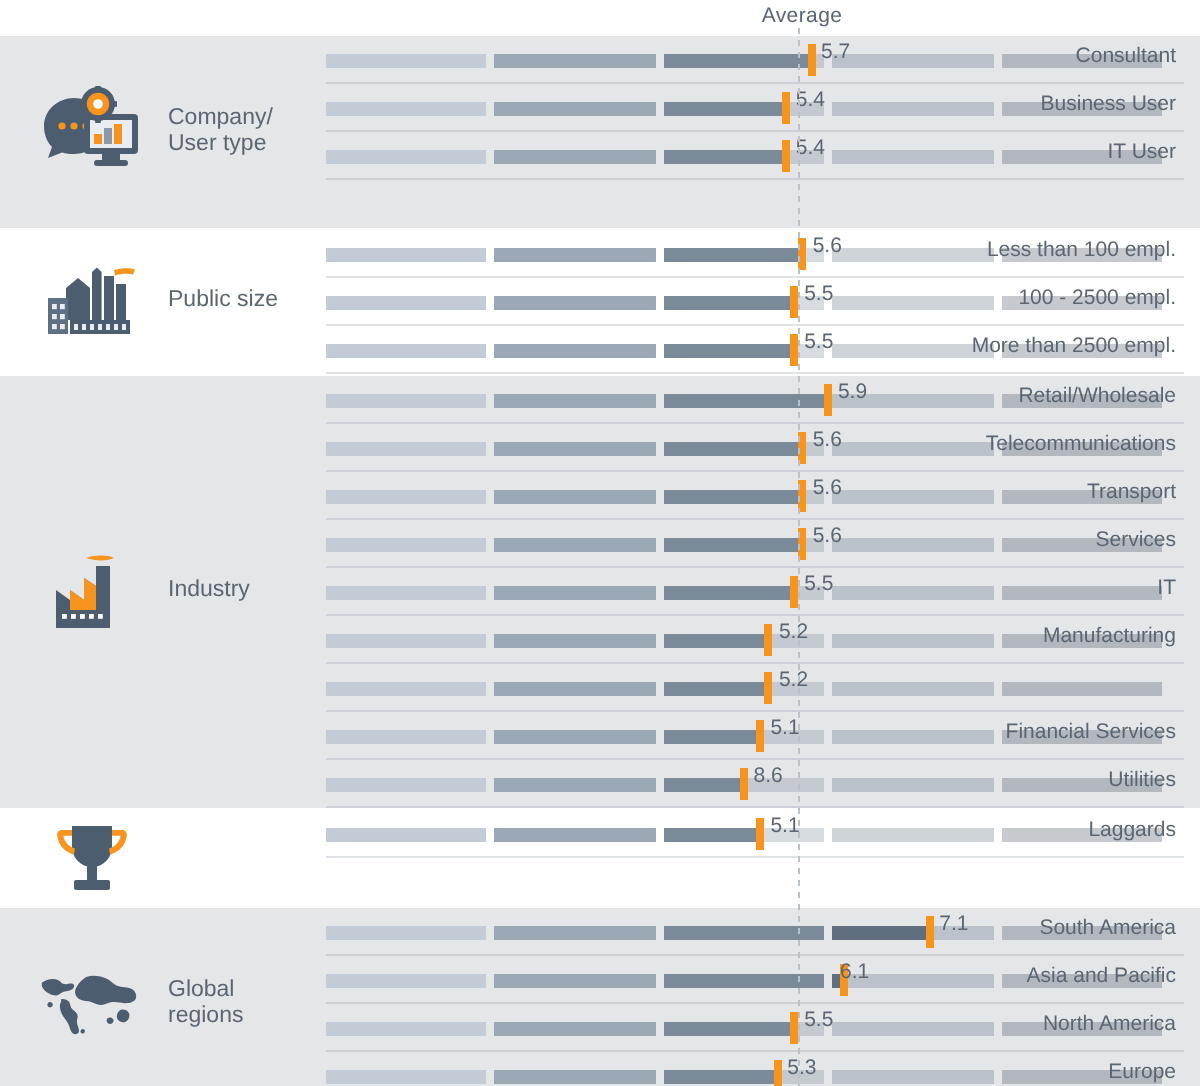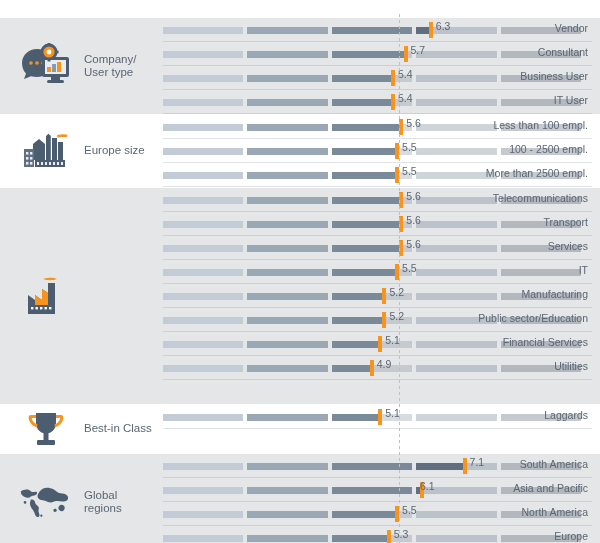--- a/index.html
+++ b/index.html
@@ -61,20 +61,23 @@
     background:repeating-linear-gradient(to bottom,#b9c1c9 0 3px,transparent 3px 6px);
     z-index:5;pointer-events:none;
   }
   svg{display:block;}
 </style>
 </head>
 <body>
 
 <div class="chart">
 
+  <div class="header">
+    <div class="avg-label">Average</div>
+  </div>
 
   <div class="groups" id="groups">
       <div class="group alt" style="height: 96px;">
         <div class="grp-icon">
           <svg width="52" height="46" viewBox="0 0 52 46">
     <path d="M2 20c0-8 7-14 15-14s15 6 15 14-7 14-15 14c-2 0-4-.3-6-.8L4 36l2-5.5C3.5 28 2 24.3 2 20z" fill="#4d5d70"></path>
     <circle cx="11" cy="20" r="1.8" fill="#f7941e"></circle>
             <circle cx="17" cy="20" r="1.8" fill="#f7941e"></circle>
             <circle cx="23" cy="20" r="1.8" fill="#f7941e"></circle>
     <rect x="22" y="14" width="27" height="20" rx="2" fill="#4d5d70"></rect>
@@ -90,37 +93,20 @@
     <g fill="#4d5d70">
               <rect x="27.6" y="-0.5" width="2.8" height="3.4"></rect>
               <rect x="27.6" y="15.1" width="2.8" height="3.4"></rect>
               <rect x="19.5" y="7.6" width="3.4" height="2.8"></rect>
               <rect x="35.1" y="7.6" width="3.4" height="2.8"></rect>
             </g>
   </svg>
         </div>
         <div class="grp-title">Company/ User type</div>
         <div class="rows">
-          <div class="row">
-            <div class="band" style="left: 3px; width: 80.4px; background: rgb(195, 204, 214); opacity: 0.3;"></div>
-            <div class="band" style="left: 87.4px; width: 80.4px; background: rgb(154, 167, 180); opacity: 0.3;"></div>
-            <div class="band" style="left: 171.8px; width: 80.4px; background: rgb(123, 138, 153); opacity: 0.3;"></div>
-            <div class="band" style="left: 256.2px; width: 80.4px; background: rgb(95, 111, 128); opacity: 0.3;"></div>
-            <div class="band" style="left: 340.6px; width: 80.4px; background: rgb(65, 79, 95); opacity: 0.3;"></div>
-            <div class="valbar" style="left: 3px; width: 265.86px;">
-              <div class="seg" style="left: 0px; width: 80.4px; background: rgb(195, 204, 214);"></div>
-              <div class="seg" style="left: 84.4px; width: 80.4px; background: rgb(154, 167, 180);"></div>
-              <div class="seg" style="left: 168.8px; width: 80.4px; background: rgb(123, 138, 153);"></div>
-              <div class="seg" style="left: 253.2px; width: 80.4px; background: rgb(95, 111, 128);"></div>
-            </div>
-            <div class="marker" style="left: 268.86px; background: rgb(247, 148, 30);"></div>
-            <div class="vlabel" style="left: 275.86px;">6.3</div>
-            <div class="rlabel">Vendor</div>
-            <div class="rowline"></div>
-          </div>
           <div class="row">
             <div class="band" style="left: 3px; width: 80.4px; background: rgb(195, 204, 214); opacity: 0.3;"></div>
             <div class="band" style="left: 87.4px; width: 80.4px; background: rgb(154, 167, 180); opacity: 0.3;"></div>
             <div class="band" style="left: 171.8px; width: 80.4px; background: rgb(123, 138, 153); opacity: 0.3;"></div>
             <div class="band" style="left: 256.2px; width: 80.4px; background: rgb(95, 111, 128); opacity: 0.3;"></div>
             <div class="band" style="left: 340.6px; width: 80.4px; background: rgb(65, 79, 95); opacity: 0.3;"></div>
             <div class="valbar" style="left: 3px; width: 240.54px;">
               <div class="seg" style="left: 0px; width: 80.4px; background: rgb(195, 204, 214);"></div>
               <div class="seg" style="left: 84.4px; width: 80.4px; background: rgb(154, 167, 180);"></div>
               <div class="seg" style="left: 168.8px; width: 80.4px; background: rgb(123, 138, 153);"></div>
@@ -188,21 +174,21 @@
       <rect x="17" y="32" width="2" height="3"></rect>
               <rect x="21" y="32" width="2" height="3"></rect>
       <rect x="25" y="32" width="2" height="3"></rect>
               <rect x="29" y="32" width="2" height="3"></rect>
       <rect x="33" y="32" width="2" height="3"></rect>
               <rect x="37" y="32" width="2" height="3"></rect>
       <rect x="41" y="32" width="2" height="3"></rect>
     </g>
   </svg>
         </div>
-        <div class="grp-title">Europe size</div>
+        <div class="grp-title">Public size</div>
         <div class="rows">
           <div class="row">
             <div class="band" style="left: 3px; width: 80.4px; background: rgb(195, 204, 214); opacity: 0.3;"></div>
             <div class="band" style="left: 87.4px; width: 80.4px; background: rgb(154, 167, 180); opacity: 0.3;"></div>
             <div class="band" style="left: 171.8px; width: 80.4px; background: rgb(123, 138, 153); opacity: 0.3;"></div>
             <div class="band" style="left: 256.2px; width: 80.4px; background: rgb(95, 111, 128); opacity: 0.3;"></div>
             <div class="band" style="left: 340.6px; width: 80.4px; background: rgb(65, 79, 95); opacity: 0.3;"></div>
             <div class="valbar" style="left: 3px; width: 236.32px;">
               <div class="seg" style="left: 0px; width: 80.4px; background: rgb(195, 204, 214);"></div>
               <div class="seg" style="left: 84.4px; width: 80.4px; background: rgb(154, 167, 180);"></div>
@@ -258,21 +244,38 @@
     <rect x="4" y="32" width="27" height="9" fill="#4d5d70"></rect>
     <g fill="#ffffff">
       <rect x="7" y="34" width="2.4" height="2.4"></rect>
               <rect x="11.5" y="34" width="2.4" height="2.4"></rect>
       <rect x="16" y="34" width="2.4" height="2.4"></rect>
               <rect x="20.5" y="34" width="2.4" height="2.4"></rect>
       <rect x="25" y="34" width="2.4" height="2.4"></rect>
     </g>
   </svg>
         </div>
+        <div class="grp-title">Industry</div>
         <div class="rows">
+          <div class="row">
+            <div class="band" style="left: 3px; width: 80.4px; background: rgb(195, 204, 214); opacity: 0.3;"></div>
+            <div class="band" style="left: 87.4px; width: 80.4px; background: rgb(154, 167, 180); opacity: 0.3;"></div>
+            <div class="band" style="left: 171.8px; width: 80.4px; background: rgb(123, 138, 153); opacity: 0.3;"></div>
+            <div class="band" style="left: 256.2px; width: 80.4px; background: rgb(95, 111, 128); opacity: 0.3;"></div>
+            <div class="band" style="left: 340.6px; width: 80.4px; background: rgb(65, 79, 95); opacity: 0.3;"></div>
+            <div class="valbar" style="left: 3px; width: 248.98px;">
+              <div class="seg" style="left: 0px; width: 80.4px; background: rgb(195, 204, 214);"></div>
+              <div class="seg" style="left: 84.4px; width: 80.4px; background: rgb(154, 167, 180);"></div>
+              <div class="seg" style="left: 168.8px; width: 80.4px; background: rgb(123, 138, 153);"></div>
+            </div>
+            <div class="marker" style="left: 251.98px; background: rgb(247, 148, 30);"></div>
+            <div class="vlabel" style="left: 258.98px;">5.9</div>
+            <div class="rlabel">Retail/Wholesale</div>
+            <div class="rowline"></div>
+          </div>
           <div class="row">
             <div class="band" style="left: 3px; width: 80.4px; background: rgb(195, 204, 214); opacity: 0.3;"></div>
             <div class="band" style="left: 87.4px; width: 80.4px; background: rgb(154, 167, 180); opacity: 0.3;"></div>
             <div class="band" style="left: 171.8px; width: 80.4px; background: rgb(123, 138, 153); opacity: 0.3;"></div>
             <div class="band" style="left: 256.2px; width: 80.4px; background: rgb(95, 111, 128); opacity: 0.3;"></div>
             <div class="band" style="left: 340.6px; width: 80.4px; background: rgb(65, 79, 95); opacity: 0.3;"></div>
             <div class="valbar" style="left: 3px; width: 236.32px;">
               <div class="seg" style="left: 0px; width: 80.4px; background: rgb(195, 204, 214);"></div>
               <div class="seg" style="left: 84.4px; width: 80.4px; background: rgb(154, 167, 180);"></div>
               <div class="seg" style="left: 168.8px; width: 80.4px; background: rgb(123, 138, 153);"></div>
@@ -352,21 +355,20 @@
             <div class="band" style="left: 171.8px; width: 80.4px; background: rgb(123, 138, 153); opacity: 0.3;"></div>
             <div class="band" style="left: 256.2px; width: 80.4px; background: rgb(95, 111, 128); opacity: 0.3;"></div>
             <div class="band" style="left: 340.6px; width: 80.4px; background: rgb(65, 79, 95); opacity: 0.3;"></div>
             <div class="valbar" style="left: 3px; width: 219.44px;">
               <div class="seg" style="left: 0px; width: 80.4px; background: rgb(195, 204, 214);"></div>
               <div class="seg" style="left: 84.4px; width: 80.4px; background: rgb(154, 167, 180);"></div>
               <div class="seg" style="left: 168.8px; width: 80.4px; background: rgb(123, 138, 153);"></div>
             </div>
             <div class="marker" style="left: 222.44px; background: rgb(247, 148, 30);"></div>
             <div class="vlabel" style="left: 229.44px;">5.2</div>
-            <div class="rlabel">Public sector/Education</div>
             <div class="rowline"></div>
           </div>
           <div class="row">
             <div class="band" style="left: 3px; width: 80.4px; background: rgb(195, 204, 214); opacity: 0.3;"></div>
             <div class="band" style="left: 87.4px; width: 80.4px; background: rgb(154, 167, 180); opacity: 0.3;"></div>
             <div class="band" style="left: 171.8px; width: 80.4px; background: rgb(123, 138, 153); opacity: 0.3;"></div>
             <div class="band" style="left: 256.2px; width: 80.4px; background: rgb(95, 111, 128); opacity: 0.3;"></div>
             <div class="band" style="left: 340.6px; width: 80.4px; background: rgb(65, 79, 95); opacity: 0.3;"></div>
             <div class="valbar" style="left: 3px; width: 215.22px;">
               <div class="seg" style="left: 0px; width: 80.4px; background: rgb(195, 204, 214);"></div>
@@ -383,38 +385,37 @@
             <div class="band" style="left: 87.4px; width: 80.4px; background: rgb(154, 167, 180); opacity: 0.3;"></div>
             <div class="band" style="left: 171.8px; width: 80.4px; background: rgb(123, 138, 153); opacity: 0.3;"></div>
             <div class="band" style="left: 256.2px; width: 80.4px; background: rgb(95, 111, 128); opacity: 0.3;"></div>
             <div class="band" style="left: 340.6px; width: 80.4px; background: rgb(65, 79, 95); opacity: 0.3;"></div>
             <div class="valbar" style="left: 3px; width: 206.78px;">
               <div class="seg" style="left: 0px; width: 80.4px; background: rgb(195, 204, 214);"></div>
               <div class="seg" style="left: 84.4px; width: 80.4px; background: rgb(154, 167, 180);"></div>
               <div class="seg" style="left: 168.8px; width: 80.4px; background: rgb(123, 138, 153);"></div>
             </div>
             <div class="marker" style="left: 209.78px; background: rgb(247, 148, 30);"></div>
-            <div class="vlabel" style="left: 216.78px;">4.9</div>
+            <div class="vlabel" style="left: 216.78px;">8.6</div>
             <div class="rlabel">Utilities</div>
             <div class="rowline"></div>
           </div>
         </div>
       </div>
       <div style="height: 1px; background: rgb(255, 255, 255);"></div>
       <div class="group plain" style="height: 48px;">
         <div class="grp-icon">
           <svg width="44" height="40" viewBox="0 0 44 40">
     <path d="M12 4h20v10c0 6-4.4 10.5-10 10.5S12 20 12 14z" fill="#4d5d70"></path>
     <path d="M12 6H7c-1.6 0-2.6 1.2-2.4 2.8.6 5 4.1 8.6 8.4 9.4l.5-3c-3-.7-5.3-3.2-5.8-6.3H12z" fill="#f7941e"></path>
     <path d="M32 6h5c1.6 0 2.6 1.2 2.4 2.8-.6 5-4.1 8.6-8.4 9.4l-.5-3c3-.7 5.3-3.2 5.8-6.3H32z" fill="#f7941e"></path>
     <rect x="19.5" y="24" width="5" height="7" fill="#4d5d70"></rect>
     <rect x="13" y="31" width="18" height="5" rx="1" fill="#4d5d70"></rect>
   </svg>
         </div>
-        <div class="grp-title">Best-in Class</div>
         <div class="rows">
           <div class="row">
             <div class="band" style="left: 3px; width: 80.4px; background: rgb(195, 204, 214); opacity: 0.3;"></div>
             <div class="band" style="left: 87.4px; width: 80.4px; background: rgb(154, 167, 180); opacity: 0.3;"></div>
             <div class="band" style="left: 171.8px; width: 80.4px; background: rgb(123, 138, 153); opacity: 0.3;"></div>
             <div class="band" style="left: 256.2px; width: 80.4px; background: rgb(95, 111, 128); opacity: 0.3;"></div>
             <div class="band" style="left: 340.6px; width: 80.4px; background: rgb(65, 79, 95); opacity: 0.3;"></div>
             <div class="valbar" style="left: 3px; width: 215.22px;">
               <div class="seg" style="left: 0px; width: 80.4px; background: rgb(195, 204, 214);"></div>
               <div class="seg" style="left: 84.4px; width: 80.4px; background: rgb(154, 167, 180);"></div>

